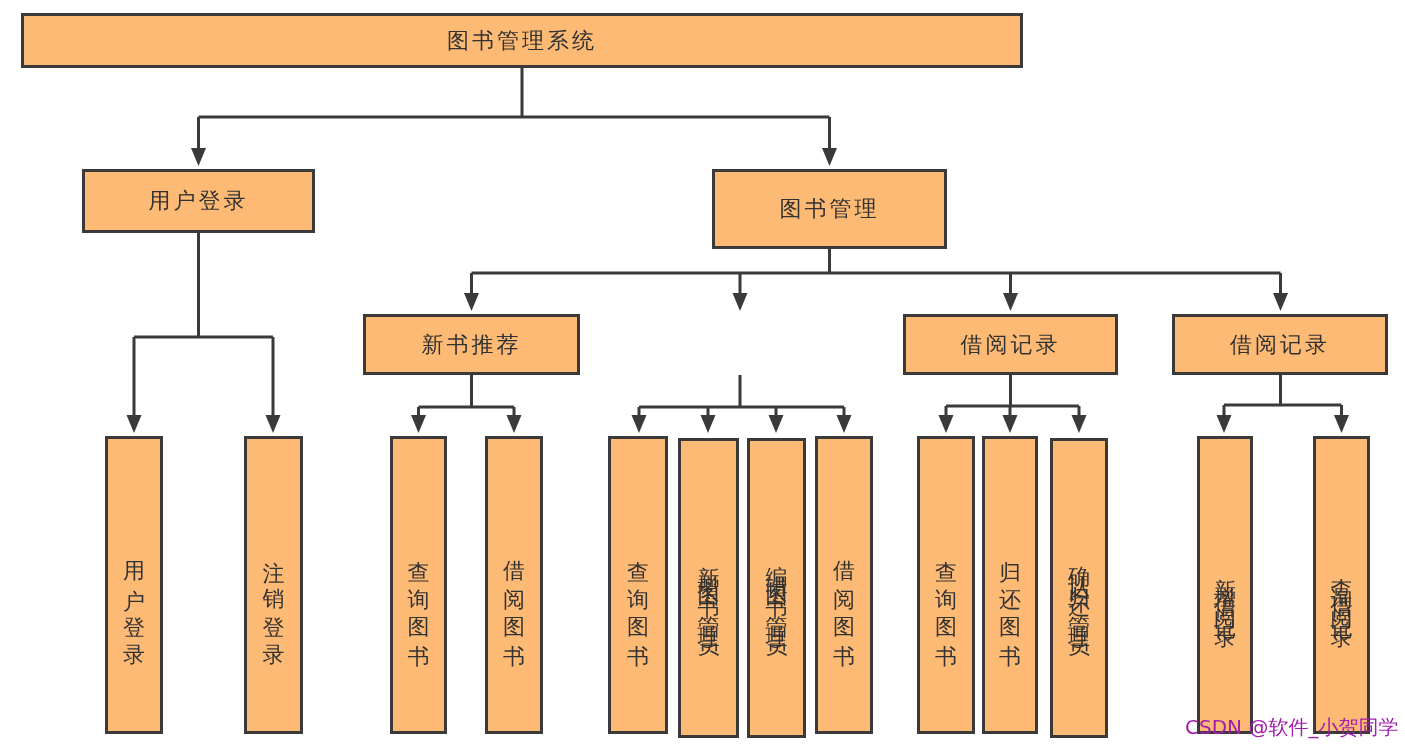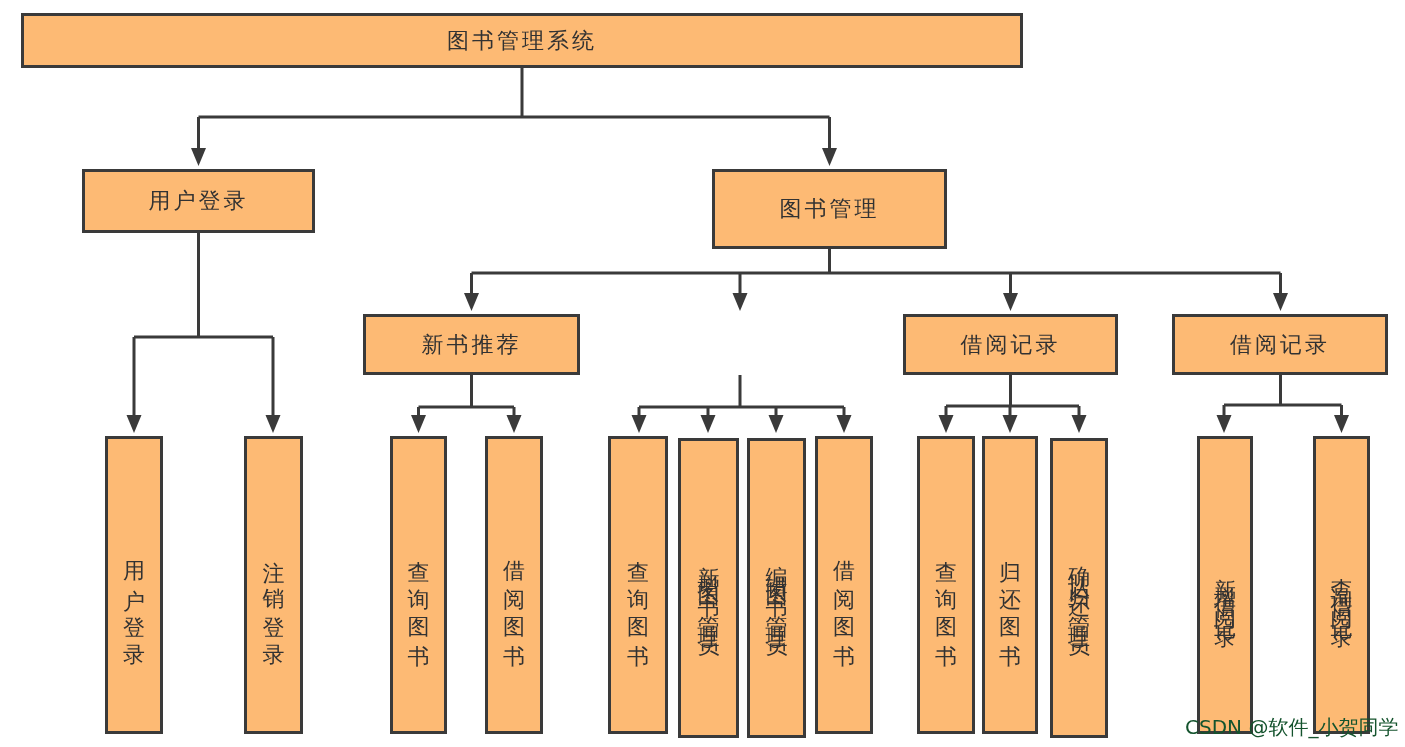--- a/index.html
+++ b/index.html
@@ -18,21 +18,21 @@
   .vbox{font-size:22px;}
   .vbox span{
     writing-mode:vertical-rl;text-orientation:mixed;
     white-space:nowrap;line-height:1.1;
   }
   .v4 span{letter-spacing:28px;margin-bottom:-28px;}
   .v6 span{letter-spacing:10px;margin-bottom:-10px;}
   .v9 span{letter-spacing:10px;margin-bottom:-10px;}
   .watermark{
     position:absolute;z-index:3;left:1185px;top:714px;width:212px;
-    font-size:20px;color:#14532d;white-space:nowrap;letter-spacing:0px;
+    font-size:20px;color:#a21caf;white-space:nowrap;letter-spacing:0px;
   }
 </style>
 </head>
 <body>
 
 <div class="canvas">
 
   <svg class="wires" width="1405" height="747" viewBox="0 0 1405 747">
     <g stroke="#3a3a3a" stroke-width="3" fill="none">
 

